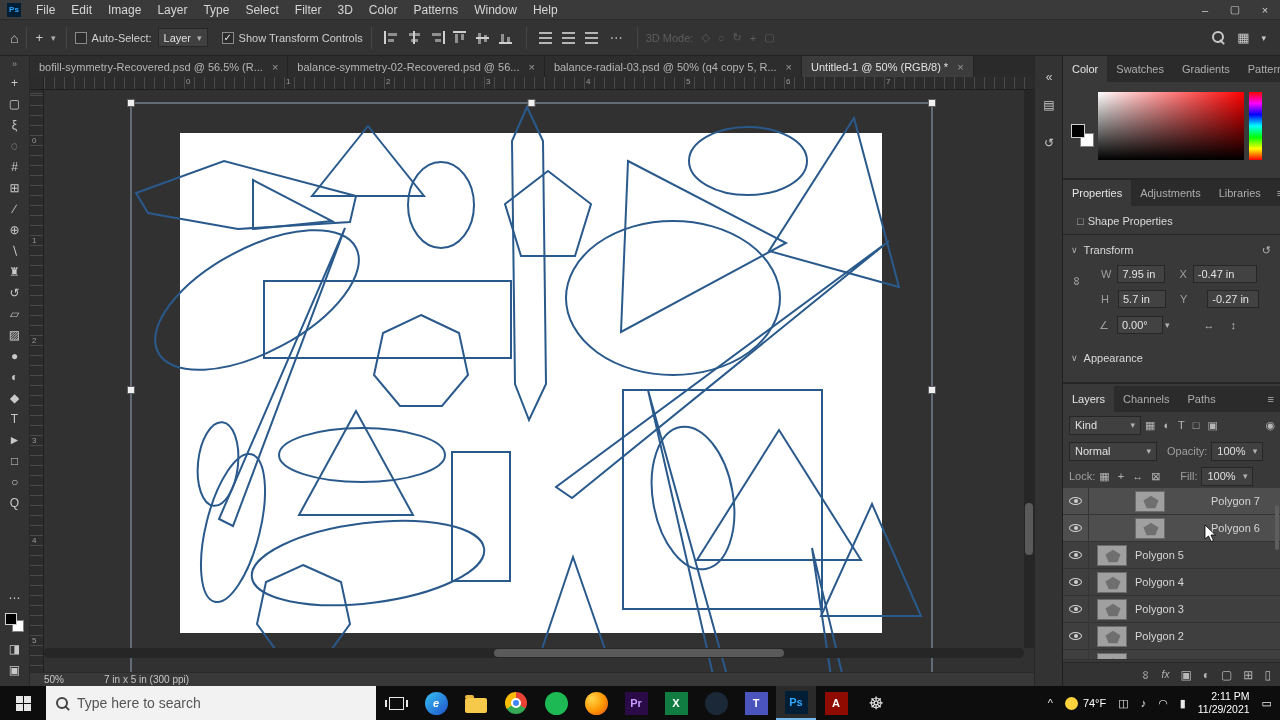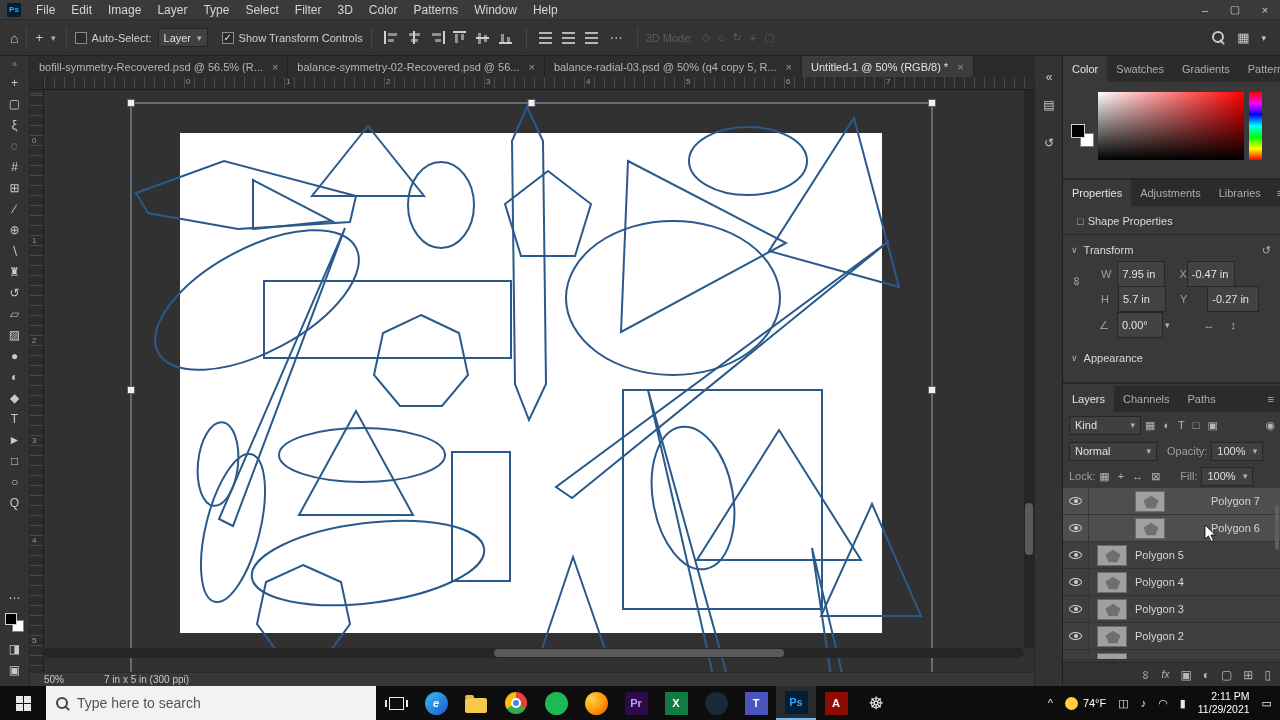--- a/index.html
+++ b/index.html
@@ -109,21 +109,21 @@
   #fgbg .bg { position:absolute; left:9px; top:9px; width:14px; height:14px; background:#fff; border:1px solid #808080; }
   #colorsquare { position:absolute; left:35px; top:36px; width:146px; height:68px;
     background:linear-gradient(to bottom, rgba(0,0,0,0), #000), linear-gradient(to right, #fff, #f00); }
   #huebar { position:absolute; left:186px; top:36px; width:13px; height:68px;
     background:linear-gradient(to bottom, #f00, #f0f, #00f, #0ff, #0f0, #ff0, #f00); }
 
   
   .proprow { position:absolute; left:0; width:218px; display:flex; align-items:center; font-size:11px; color:#cfcfcf; }
   .flabel { color:#9f9f9f; }
   .fld { background:#424242; border:1px solid #262626; height:18px; display:inline-flex; align-items:center;
-    padding:12px 4px; font-size:11px; color:#e2e2e2; }
+    padding:4px 4px; font-size:11px; color:#e2e2e2; }
   .chev { color:#b0b0b0; font-size:9px; margin-right:6px; }
   .sect { color:#dadada; font-size:11px; }
   #linkdim { position:absolute; left:10px; top:218px; color:#b5b5b5; transform:rotate(90deg); font-size:12px; }
 
   
   .lyr-row-ctrl { position:absolute; left:0; width:218px; display:flex; align-items:center; font-size:11px; color:#cfcfcf; }
   .miniico { color:#b5b5b5; font-size:11px; margin:0 4px; }
   .lrow { position:absolute; left:0; width:218px; height:27px; display:flex; align-items:center;
     background:#3f3f3f; border-bottom:1px solid #333; font-size:11px; color:#d6d6d6; }
   .lrow.sel { background:#4e4e4e;gap:38px; }
@@ -404,21 +404,21 @@
   <div class="proprow" style="top:184px;height:20px;padding-left:8px">
     <span class="chev">∨</span>
     <span class="sect">Transform</span>
     <span style="margin-left:auto;margin-right:10px;color:#b5b5b5">↺</span>
   </div>
   <span id="linkdim">∞</span>
   <div class="proprow" style="top:208px;height:20px">
     <span class="flabel" style="margin-left:38px">W</span>
     <span class="fld" style="margin-left:6px;width:48px">7.95 in</span>
     <span class="flabel" style="margin-left:14px">X</span>
-    <span class="fld" style="width:48px">-0.47 in</span>
+    <span class="fld" style="margin-left:6px;width:64px">-0.47 in</span>
   </div>
   <div class="proprow" style="top:233px;height:20px">
     <span class="flabel" style="margin-left:38px">H</span>
     <span class="fld" style="margin-left:9px;width:48px">5.7 in</span>
     <span class="flabel" style="margin-left:14px">Y</span>
     <span class="fld" style="margin-left:20px;width:52px">-0.27 in</span>
   </div>
   <div class="proprow" style="top:259px;height:20px">
     <span class="flabel" style="margin-left:36px">∠</span>
     <span class="fld" style="margin-left:8px;width:46px">0.00°</span>

